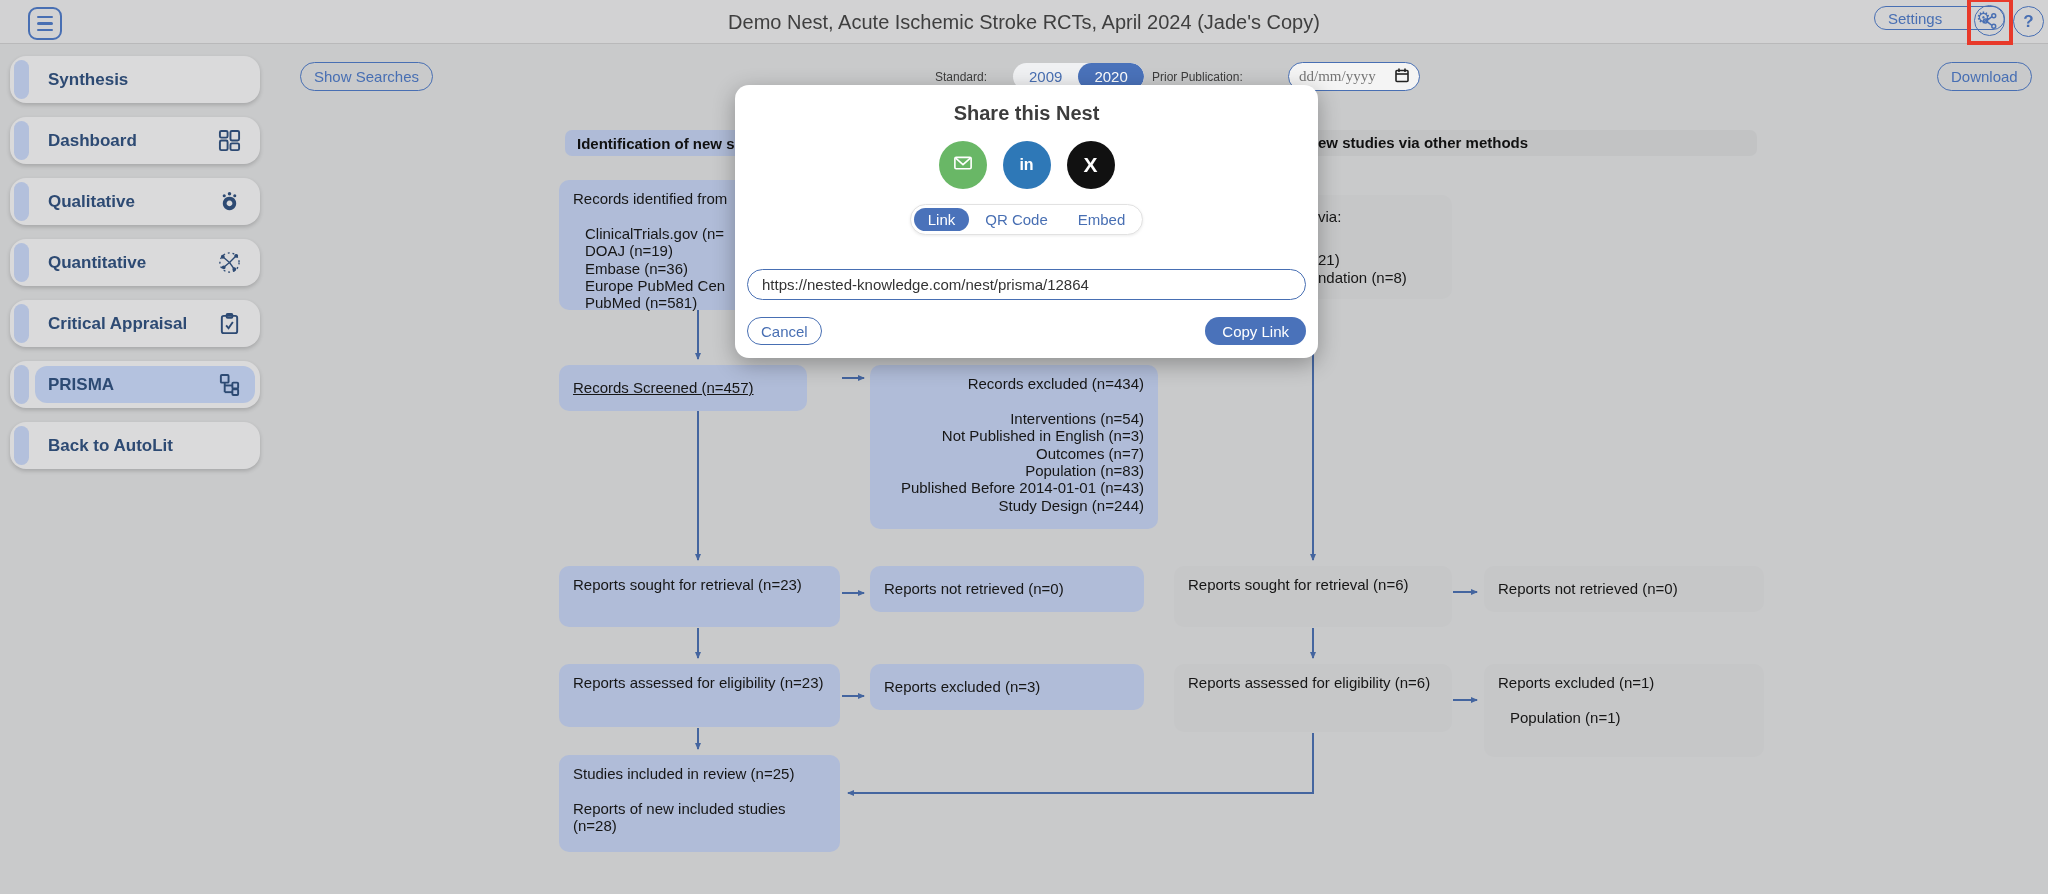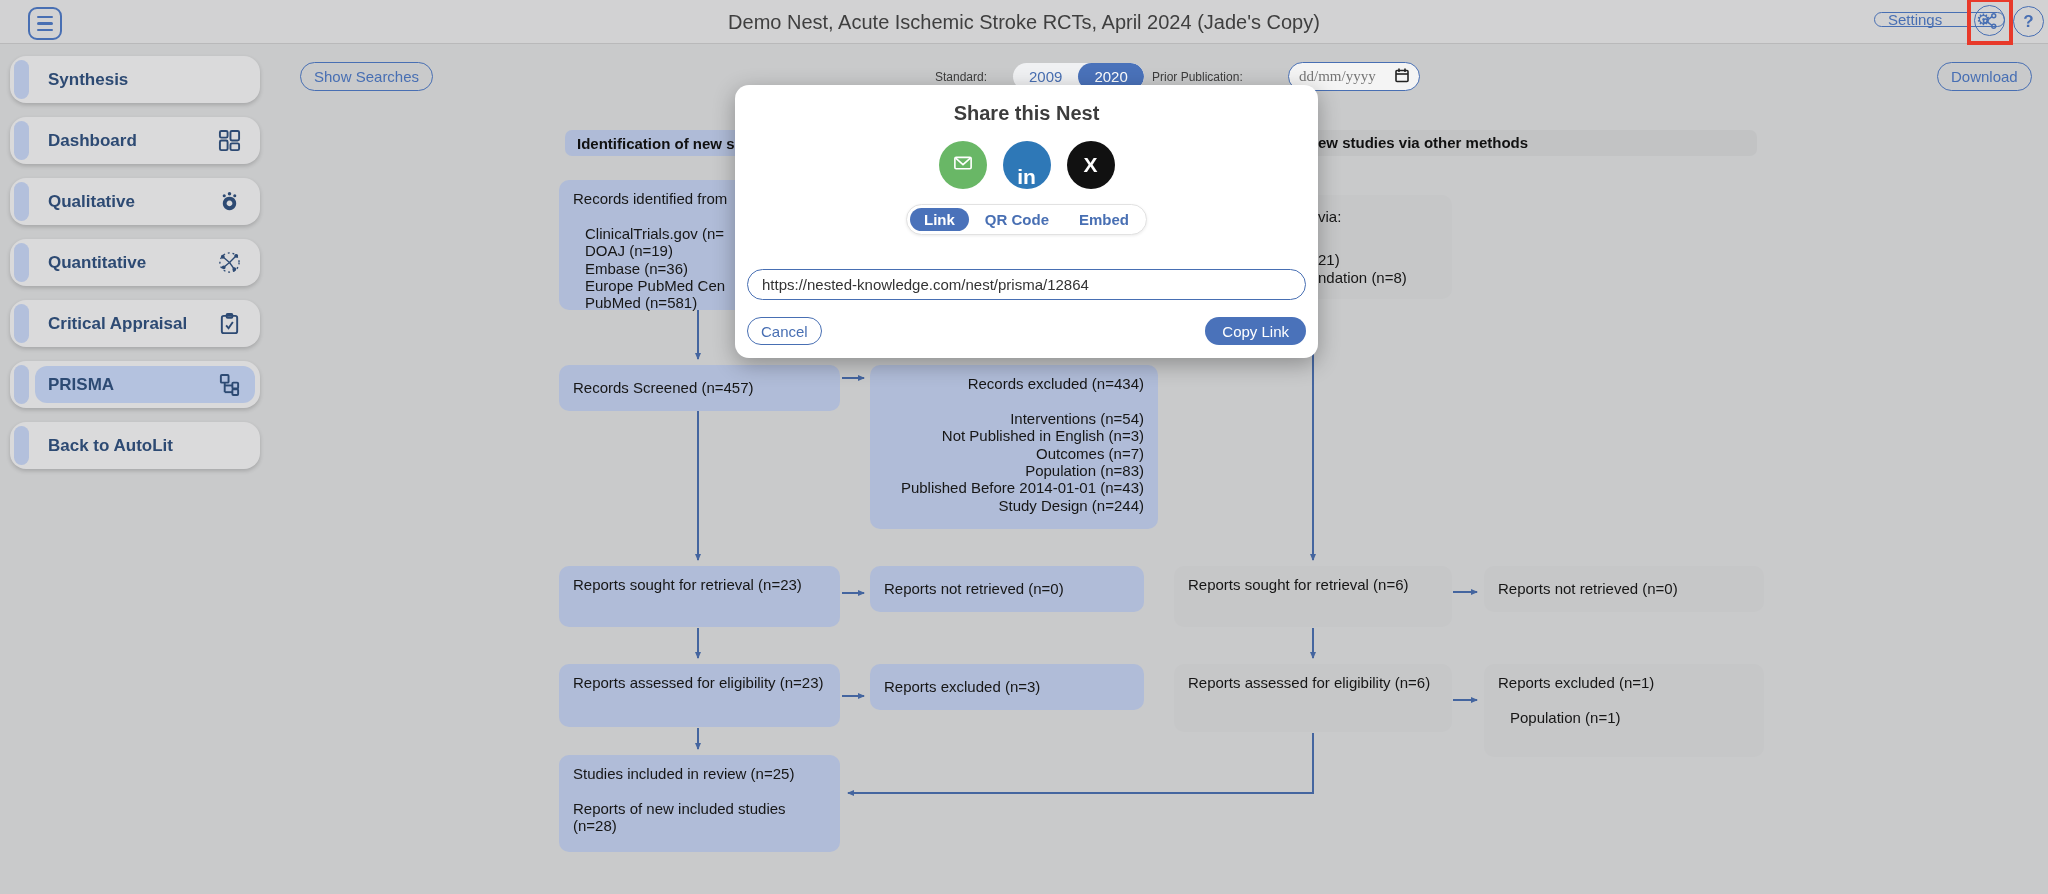--- a/index.html
+++ b/index.html
@@ -19,21 +19,21 @@
     color:var(--text-dark);
   }
   .abs{position:absolute;}
 
   
   .topbar{position:absolute; left:0; top:0; width:2048px; height:44px; background:var(--topbar-bg); border-bottom:1px solid #b9b9ba;}
   .hamburger{position:absolute; left:28px; top:7px; width:34px; height:33px; border:2px solid var(--accent); border-radius:9px; display:flex; flex-direction:column; justify-content:center; gap:4px; align-items:center; cursor:pointer; background:transparent;}
   .hamburger span{display:block; width:16px; height:2.5px; background:var(--accent); border-radius:2px;}
   .page-title{position:absolute; left:0; top:0; width:2048px; height:44px; display:flex; align-items:center; justify-content:center; font-size:20px; color:#3f3f3f;}
   .pill-btn{display:inline-flex; align-items:center; gap:6px; justify-content:center; border:1.5px solid var(--accent); border-radius:15px; color:var(--accent); font-size:15px; background:transparent; cursor:pointer; padding:0 13px;}
-  .settings-btn{position:absolute; left:1874px; top:12px; height:15px;gap:34px;}
+  .settings-btn{position:absolute; left:1874px; top:6px; height:24px;gap:34px;}
   .gear{font-size:16px; line-height:1;}
   .share-highlight{position:absolute; left:1967px; top:-2px; width:46px; height:47px; border:4px solid var(--highlight-red);}
   .circle-btn{position:absolute; width:31px; height:31px; border:1.7px solid var(--accent); border-radius:50%; display:flex; align-items:center; justify-content:center; color:var(--accent); cursor:pointer; background:transparent;}
   .share-btn{left:1974px; top:5px;}
   .help-btn{left:2013px; top:6px; font-size:17px; font-weight:bold;}
 
   
   .show-searches{position:absolute; left:300px; top:62px; height:29px;}
   .tool-label{position:absolute; font-size:12px; color:#3c3c3c;}
   .standard-label{left:935px; top:70px;}
@@ -67,24 +67,24 @@
   .fbox .ind{padding-left:12px;}
   .arrows{position:absolute; left:0; top:0; width:2048px; height:894px; pointer-events:none;}
   .arrows line, .arrows polyline{stroke:var(--arrow); stroke-width:2; fill:none;}
 
   
   .modal{position:absolute; left:735px; top:85px; width:583px; height:273px; background:var(--modal-bg); border-radius:14px; box-shadow:0 6px 22px rgba(0,0,0,0.3); z-index:20;}
   .modal-title{text-align:center; margin-top:17px; font-size:20px; font-weight:bold; color:#3d3d3d;}
   .share-row{display:flex; justify-content:center; gap:16px; margin-top:16px;}
   .share-circle{width:48px; height:48px; border-radius:50%; display:flex; align-items:center; justify-content:center; color:#fff; cursor:pointer;}
   .share-circle.email{background:var(--email-green);}
-  .share-circle.linkedin{background:var(--linkedin-blue); font-weight:bold; font-size:21px;align-items:flex-end;}
+  .share-circle.linkedin{background:var(--linkedin-blue); font-weight:bold; font-size:16px;}
   .share-circle.x{background:var(--x-black); font-weight:bold; font-size:21px;}
   .tabs-wrap{display:flex; justify-content:center; margin-top:15px;}
-  .tabs{background:#fff; border:1px solid #e2e2e2; border-radius:16px; display:flex; align-items:center; padding:3px; gap:2px; box-shadow:0 1px 3px rgba(0,0,0,0.08);font-weight:bold;}
+  .tabs{background:#fff; border:1px solid #e2e2e2; border-radius:16px; display:flex; align-items:center; padding:3px; gap:2px; box-shadow:0 1px 3px rgba(0,0,0,0.08);}
   .tab{padding:3px 14px; font-size:15px; color:var(--accent); border-radius:13px; cursor:pointer;}
   .tab.sel{background:var(--selected); color:#fff;}
   .url-input{position:absolute; left:12px; top:184px; width:559px; height:31px; border:1.7px solid var(--accent); border-radius:16px; padding:0 14px; font-size:15px; color:#333; background:#fff; outline:none; font-family:"Liberation Sans",sans-serif;}
   .modal-cancel{position:absolute; left:12px; top:232px; height:28px; background:#fff;}
   .modal-copy{position:absolute; right:12px; top:232px; height:28px; background:var(--selected); color:#fff; border:none; border-radius:15px; font-size:15px; padding:0 17px; cursor:pointer;}
 </style>
 </head>
 <body>
 
 <div class="topbar">
@@ -262,21 +262,21 @@
   <div class="ind">Europe PubMed Cen</div>
   <div class="ind">PubMed (n=581)</div>
 </div>
 
 <div class="fbox gray" style="left:1174px; top:195px; width:278px; height:104px;">
   <span class="abs" style="left:144px; top:13px;">via:</span>
   <span class="abs" style="left:144px; top:56px;">21)</span>
   <span class="abs" style="left:144px; top:74px;">ndation (n=8)</span>
 </div>
 
-<div class="fbox blue" style="left:559px; top:365px; width:281px; height:46px; display:flex; align-items:center;">
+<div class="fbox blue" style="left:559px; top:365px; width:248px; height:46px; display:flex; align-items:center;text-decoration:underline;">
   <span>Records Screened (n=457)</span>
 </div>
 
 <div class="fbox blue" style="left:870px; top:365px; width:288px; height:164px;text-align:right;">
   <div>Records excluded (n=434)</div>
   <div class="gap"></div>
   <div class="ind">Interventions (n=54)</div>
   <div class="ind">Not Published in English (n=3)</div>
   <div class="ind">Outcomes (n=7)</div>
   <div class="ind">Population (n=83)</div>

